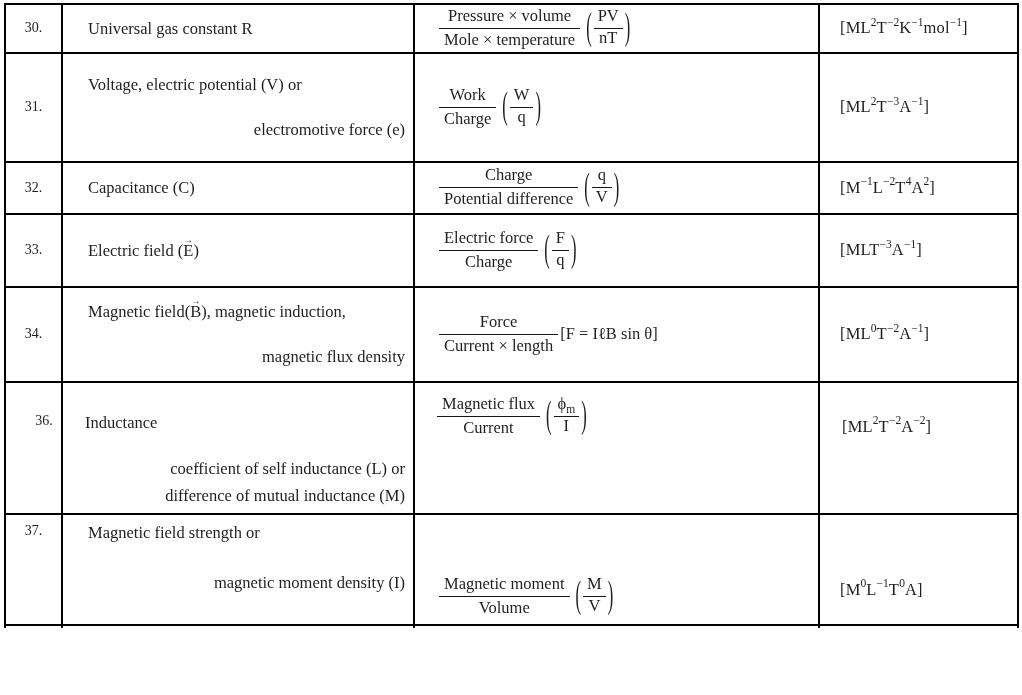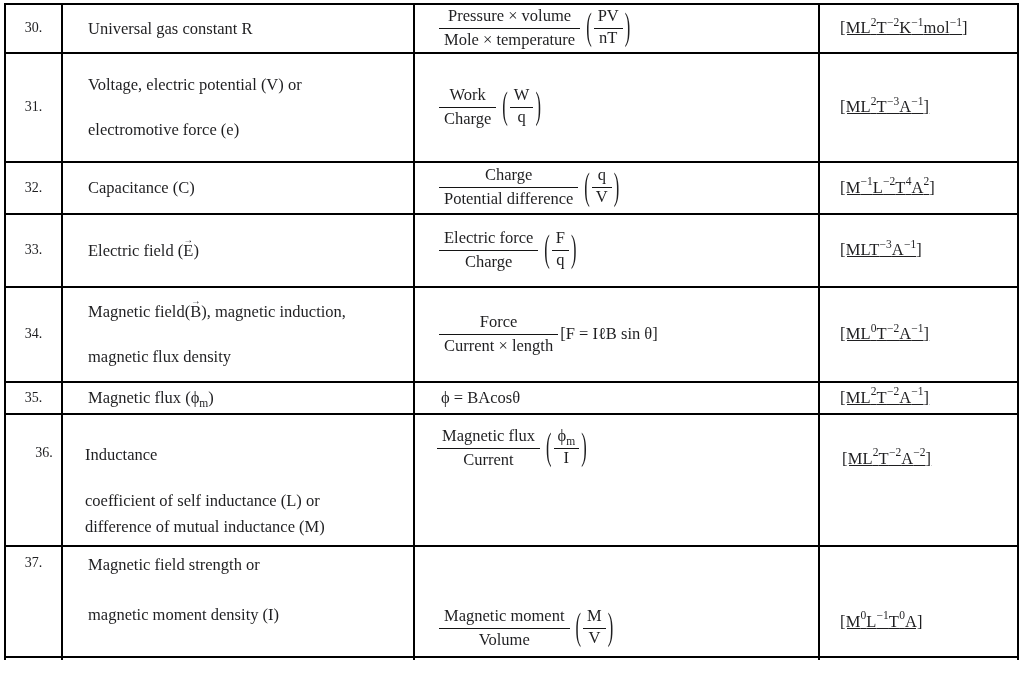--- a/index.html
+++ b/index.html
@@ -5,23 +5,23 @@
   html,body{margin:0;padding:0;background:#fff;}
   body{width:1022px;height:695px;overflow:hidden;
        font-family:"Liberation Serif","DejaVu Serif",serif;color:#1f1f21;}
   .page{padding:3px 0 0 4px;}
   table{border-collapse:collapse;width:1013px;table-layout:fixed;}
   td{border:2px solid #000;vertical-align:middle;font-size:16.5px;
      overflow:hidden;}
   .num-cell{text-align:center;font-size:14px;}
   .name-cell{padding:5px 8px 5px 25px;border-radius:16px;}
   .nl{line-height:1.2;}
-  .nl + .nl{margin-top:26px;}
+  .nl + .nl{margin-top:26px;text-align:right;}
   .formula-cell{padding:2px 4px 2px 24px;line-height:1.15;}
-  .dim-cell{padding:2px 4px 2px 20px;font-size:16.5px;letter-spacing:0.2px;text-decoration:underline;}
+  .dim-cell{padding:2px 4px 2px 20px;font-size:16.5px;letter-spacing:0.2px;}
   sup{font-size:11.5px;line-height:0;position:relative;top:-1px;letter-spacing:0;}
   sub{font-size:11.5px;line-height:0;}
   
   .frac{display:inline-block;vertical-align:middle;text-align:center;}
   .fnum{display:block;padding:0 5px 2px;}
   .fden{display:block;padding:2px 5px 0;border-top:1.5px solid #141414;}
   .pf{display:inline-flex;align-items:center;vertical-align:middle;margin-left:4px;}
   .pfrac .fnum,.pfrac .fden{padding:0 4px 2px;}
   .bp{display:inline-block;transform:scaleY(2.25);line-height:1;margin:0 2px;
       font-weight:400;}
@@ -124,28 +124,20 @@
         </tr>
         <tr class="r5">
           <td class="num-cell">34.</td>
           <td class="name-cell">
             <div class="nl"><span>Magnetic field(</span><span class="vec">B</span><span>), magnetic induction,</span></div>
             <div class="nl"><span>magnetic flux density</span></div>
           </td>
           <td class="formula-cell"><span class="frac"><span class="fnum"><span>Force</span></span><span class="fden"><span>Current × length</span></span></span><span class="ftext"><span>[F = IℓB sin θ]</span></span></td>
           <td class="dim-cell"><span>[ML</span><sup>0</sup><span>T</span><sup>−2</sup><span>A</span><sup>−1</sup><span>]</span></td>
         </tr>
-        <tr class="r6">
-          <td class="num-cell">35.</td>
-          <td class="name-cell">
-            <div class="nl"><span>Magnetic flux (ϕ</span><sub>m</sub><span>)</span></div>
-          </td>
-          <td class="formula-cell"><span class="ftext"><span>ϕ = BAcosθ</span></span></td>
-          <td class="dim-cell"><span>[ML</span><sup>2</sup><span>T</span><sup>−2</sup><span>A</span><sup>−1</sup><span>]</span></td>
-        </tr>
         <tr class="r7">
           <td class="num-cell">36.</td>
           <td class="name-cell">
             <div class="nl"><span>Inductance</span></div>
             <div class="nl"><span>coefficient of self inductance (L) or</span></div>
             <div class="nl"><span>difference of mutual inductance (M)</span></div>
           </td>
           <td class="formula-cell"><span class="frac"><span class="fnum"><span>Magnetic flux</span></span><span class="fden"><span>Current</span></span></span><span class="pf">
               <span class="bp">(</span>
               <span class="frac pfrac">

